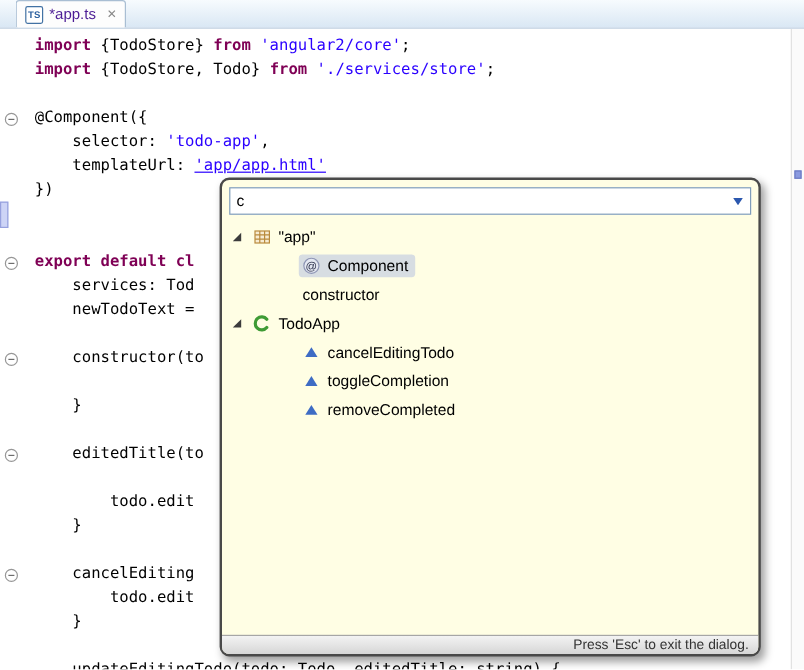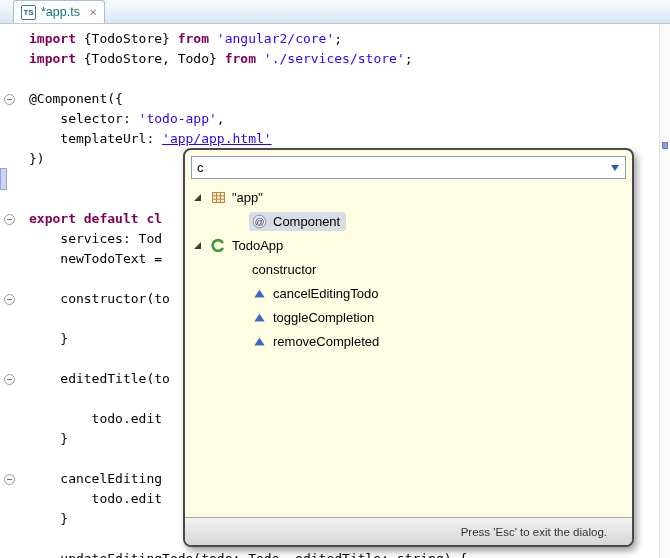--- a/index.html
+++ b/index.html
@@ -3,21 +3,21 @@
 <meta charset="utf-8">
 <style>
   *{box-sizing:border-box;margin:0;padding:0}
   html,body{width:670px;height:558px;overflow:hidden;background:#fff;font-family:"Liberation Sans",sans-serif}
   .app{position:relative;width:670px;height:558px;background:#fff}
 
   
   .tab-bar{height:24px;background:linear-gradient(#f7fbfe,#d9e7f4);border-bottom:1px solid #b6c9dc;display:flex;align-items:flex-end}
   .tab{display:flex;align-items:center;gap:5px;height:23px;padding:0 7px;background:#fdfdfd;border:1px solid #a9bed3;border-bottom:none;border-radius:3px 3px 0 0;margin-left:13px;cursor:default}
   .ts-icon{width:15px;height:15px;background:#fff;border:1px solid #4272a4;color:#2f62a0;font-size:8px;font-weight:bold;display:flex;align-items:center;justify-content:center;border-radius:2px}
-  .tab-title{font-size:12.5px;color:#0f766e}
+  .tab-title{font-size:12.5px;color:#4c1d95}
   .tab-close{font-size:10px;color:#888;margin-left:4px;cursor:pointer}
 
   
   .editor{position:absolute;top:24px;left:0;right:0;bottom:0;background:#fff;overflow:hidden}
   #code-lines{padding-top:5px}
   .line{display:flex;height:20px;line-height:20px}
   .gcell{width:18px;flex:0 0 18px;display:flex;align-items:center;justify-content:center}
   .fold{width:11px;height:11px;border:1px solid #979797;border-radius:50%;background:#fff;position:relative}
   .fold::after{content:"";position:absolute;left:2px;right:2px;top:4px;height:1px;background:#6e6e6e}
   .codetext{font-family:"DejaVu Sans Mono","Liberation Mono",monospace;font-size:13px;white-space:pre;padding-left:11px}
@@ -36,21 +36,21 @@
   .dd-arrow{width:0;height:0;border-left:4.5px solid transparent;border-right:4.5px solid transparent;border-top:6px solid #2b57ae;margin-right:6px;cursor:pointer}
   #tree{padding:3px 4px 0}
   .trow{display:flex;align-items:center;height:24px;cursor:default}
   .lvl0{padding-left:5px}
   .lvl1{padding-left:60px}
   .twist{width:0;height:0;border-bottom:7px solid #3c3c3c;border-left:7px solid transparent;margin-right:7px;cursor:pointer}
   .hl{display:flex;align-items:center;gap:6px;padding:2px 6px 2px 3px;border-radius:3px}
   .trow.selected .hl{background:var(--selection,#d7dde2)}
   .ticon{width:15px;height:15px;display:flex;align-items:center;justify-content:center}
   .tlabel{font-size:13px;color:#000}
-  .dialog-status{position:absolute;left:0;right:0;bottom:0;height:28px;background:linear-gradient(#f3f3f3,#d6d6d6);border-top:1px solid #a6a6a6;display:flex;align-items:center;justify-content:flex-end;padding-right:25px;font-size:11.5px;color:#333}
+  .dialog-status{position:absolute;left:0;right:0;bottom:0;height:16px;background:linear-gradient(#f3f3f3,#d6d6d6);border-top:1px solid #a6a6a6;display:flex;align-items:center;justify-content:flex-end;padding-right:8px;font-size:11.5px;color:#333}
 </style>
 </head>
 <body>
 
 <div class="app">
 
   <div class="tab-bar">
     <div class="tab">
       <span class="ts-icon">TS</span>
       <span class="tab-title">*app.ts</span>
@@ -205,34 +205,34 @@
           <span class="hl">
             <span class="ticon">
               <svg width="15" height="15" viewBox="0 0 15 15">
                 <circle cx="7.5" cy="7.5" r="6.3" fill="#e4e8f1" stroke="#8f96b5"></circle>
                 <text x="7.5" y="11" text-anchor="middle" font-size="9.5" fill="#303550">@</text>
               </svg>
             </span>
             <span class="tlabel">Component</span>
           </span>
         </div>
+        <div class="trow lvl1">
+          <span class="hl">
+            <span class="tlabel">constructor</span>
+          </span>
+        </div>
         <div class="trow lvl0">
           <span class="twist"></span>
           <span class="hl">
             <span class="ticon">
               <svg width="15" height="15" viewBox="0 0 15 15">
                 <path d="M11.3 4.1 A5.4 5.4 0 1 0 11.3 10.9" fill="none" stroke="#3f9b35" stroke-width="2.7" stroke-linecap="round"></path>
               </svg>
             </span>
             <span class="tlabel">TodoApp</span>
-          </span>
-        </div>
-        <div class="trow lvl1">
-          <span class="hl">
-            <span class="tlabel">constructor</span>
           </span>
         </div>
         <div class="trow lvl1">
           <span class="hl">
             <span class="ticon">
               <svg width="15" height="15" viewBox="0 0 15 15">
                 <path d="M7.5 3.4 L12.6 11.6 H2.4 Z" fill="#3e6cc4"></path>
               </svg>
             </span>
             <span class="tlabel">cancelEditingTodo</span>

